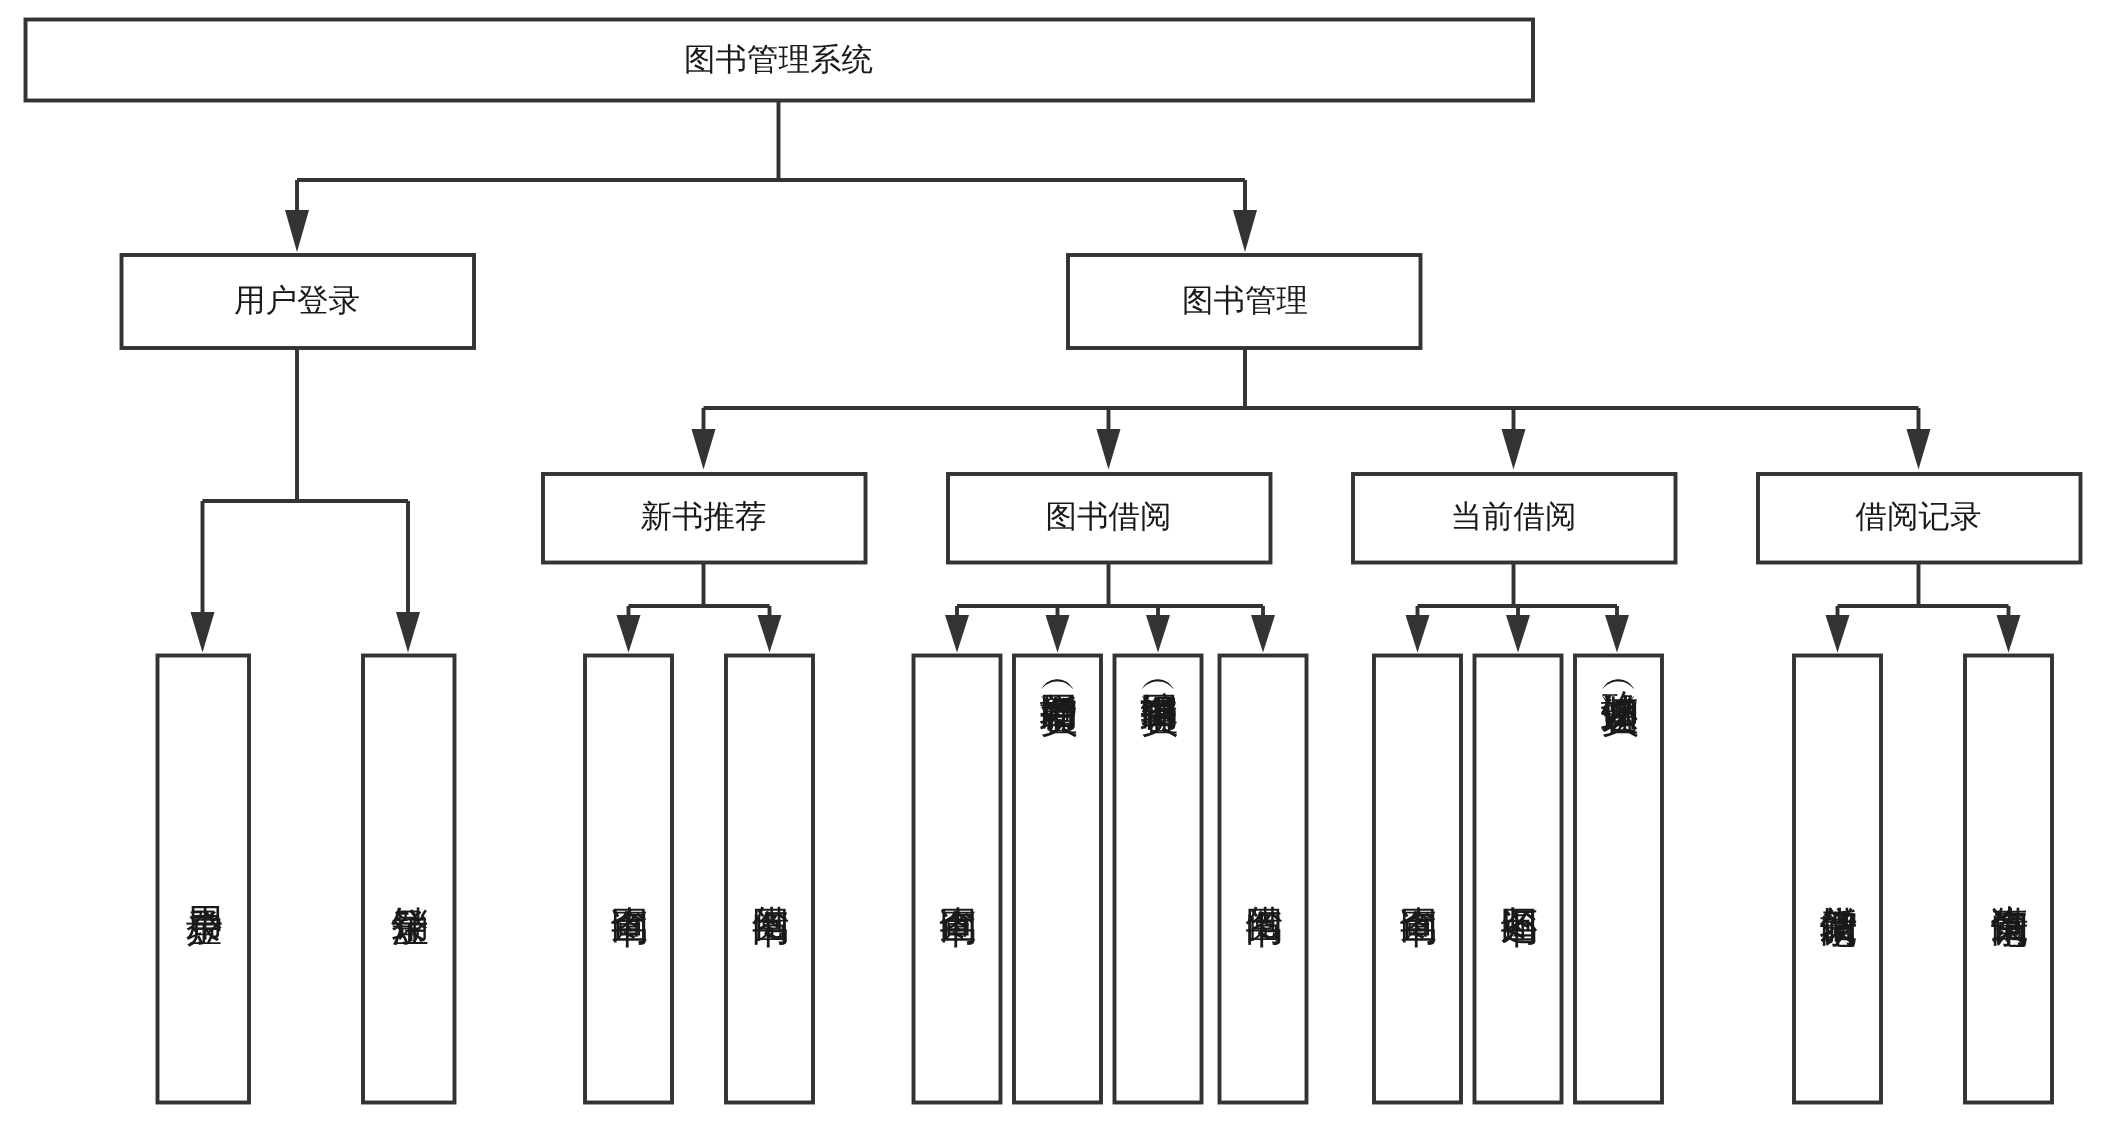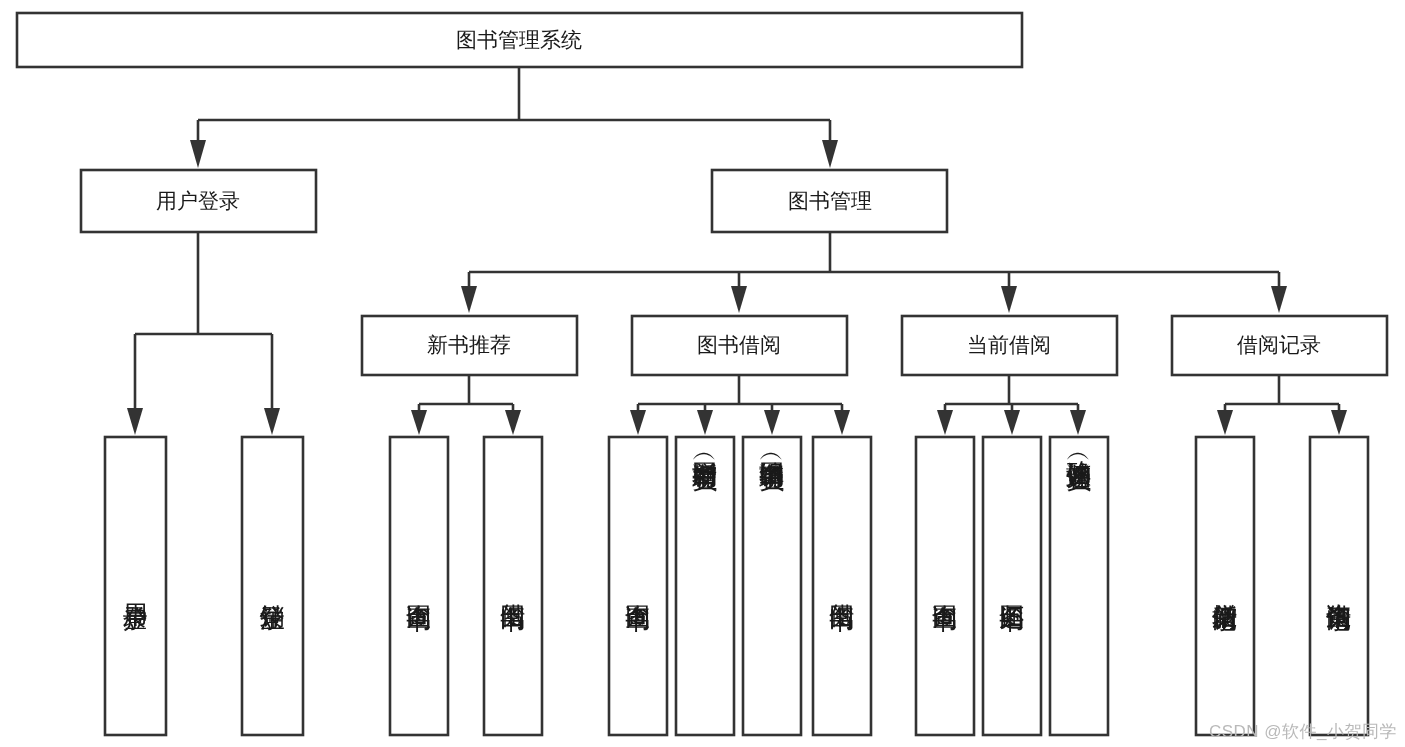--- a/index.html
+++ b/index.html
@@ -215,14 +215,13 @@
   <div class="leaf-label" style="left:743px;top:437px;width:58px;height:298px;justify-content:flex-start;padding-top:4px;box-sizing:border-box;">编辑图书（管理员）</div>
   <div class="leaf-label" style="left:813px;top:437px;width:58px;height:298px;">借阅图书</div>
 
   <div class="leaf-label" style="left:916px;top:437px;width:58px;height:298px;">查询图书</div>
   <div class="leaf-label" style="left:983px;top:437px;width:58px;height:298px;">归还图书</div>
   <div class="leaf-label" style="left:1050px;top:437px;width:58px;height:298px;justify-content:flex-start;padding-top:4px;box-sizing:border-box;">确认归还（管理员）</div>
 
   <div class="leaf-label" style="left:1196px;top:437px;width:58px;height:298px;">新增借阅记录</div>
   <div class="leaf-label" style="left:1310px;top:437px;width:58px;height:298px;">查询借阅记录</div>
 
-  <div class="watermark">CSDN @软件_小贺同学</div>
 </div>
 
 </body></html>

